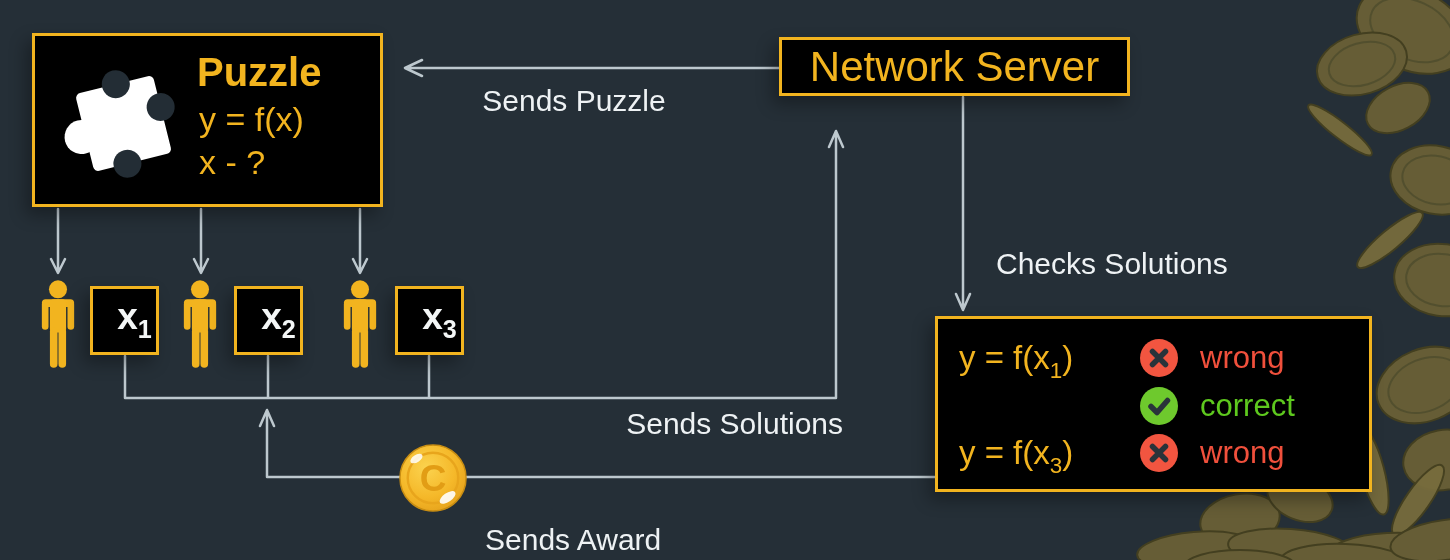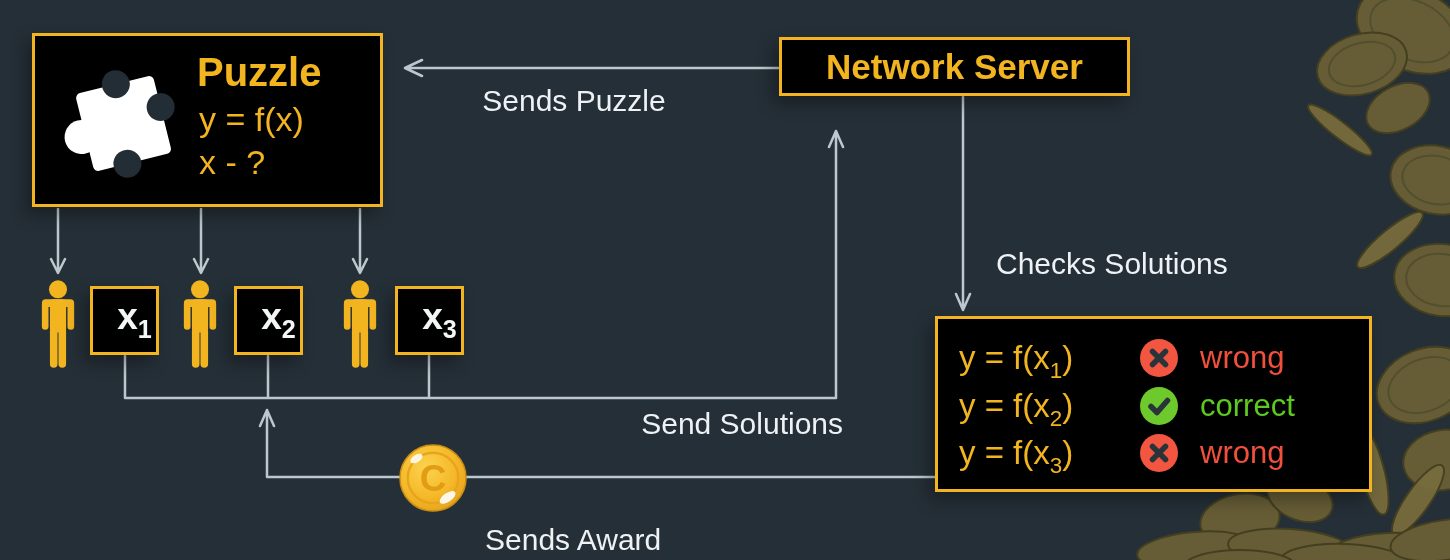--- a/index.html
+++ b/index.html
@@ -20,21 +20,21 @@
   .flow-label { position:absolute; color:#eef2f4; font-size:30px; white-space:nowrap; }
   
   #puzzle-box { left:32px; top:33px; width:351px; height:174px; }
   #puzzle-icon-wrap { position:absolute; left:18px; top:22px; width:128px; height:128px; transform:rotate(-14deg); }
   #puzzle-title { position:absolute; left:162px; top:14px; font-size:40px; font-weight:700; }
   #puzzle-formula { position:absolute; left:164px; top:64px; font-size:34px; }
   #puzzle-unknown { position:absolute; left:164px; top:107px; font-size:34px; }
   
   #server-box { left:779px; top:37px; width:351px; height:59px; }
   #server-title { position:absolute; left:0; top:0; width:100%; height:53px; line-height:53px;
-                  text-align:center; font-size:35px; font-weight:700; }
+                  text-align:center; font-size:42px; font-weight:400; }
   
   .person { position:absolute; top:280px; }
   .miner-box { position:absolute; top:286px; width:69px; height:69px;
                display:flex; align-items:center; justify-content:center; }
   .miner-label { color:#f3f6f6; font-size:37px; font-weight:600; line-height:1;margin-left:20px; }
   .sub { font-size:0.68em; vertical-align:-9px; font-weight:inherit; }
   
   #solutions-box { left:935px; top:316px; width:437px; height:176px; }
   .sol-row { position:absolute; left:0; width:100%; height:42px; }
   .sol-row.r0 { top:18px;padding-left:23px; } .sol-row.r1 { top:66px; } .sol-row.r2 { top:113px; }
@@ -151,21 +151,21 @@
     <div id="puzzle-title" class="gold">Puzzle</div>
     <div id="puzzle-formula" class="gold">y = f(x)</div>
     <div id="puzzle-unknown" class="gold">x - ?</div>
   </div>
 
   <div class="box" id="server-box">
     <div id="server-title" class="gold">Network Server</div>
   </div>
 
   <div class="flow-label" id="label-sends-puzzle">Sends Puzzle</div>
-  <div class="flow-label" id="label-send-solutions">Send Solutions</div>
+  <div class="flow-label" id="label-send-solutions">Sends Solutions</div>
   <div class="flow-label" id="label-checks-solutions">Checks Solutions</div>
   <div class="flow-label" id="label-sends-award">Sends Award</div>
 
   <div class="person" style="left:39px;">
     <svg width="38" height="88" viewBox="0 0 40 92" fill="#f2b41f">
       <circle cx="20" cy="9.5" r="9.5"></circle>
       <rect x="3" y="20" width="34" height="8" rx="4"></rect>
       <rect x="3" y="22" width="7" height="30" rx="3.5"></rect>
       <rect x="30" y="22" width="7" height="30" rx="3.5"></rect>
       <rect x="11.5" y="20" width="17" height="35" rx="4"></rect>
@@ -212,21 +212,20 @@
       <span class="sol-formula gold"><span>y = f(x</span><span class="sub">1</span><span>)</span></span>
       <span class="sol-icon">
         <svg width="38" height="38" viewBox="0 0 38 38">
             <circle cx="19" cy="19" r="19" fill="#f25540"></circle>
             <path d="M12.5 12.5 L25.5 25.5 M25.5 12.5 L12.5 25.5" stroke="#29333a" stroke-width="5.5" stroke-linecap="round" fill="none"></path>
           </svg>
       </span>
       <span class="sol-status status-wrong">wrong</span>
     </div>
     <div class="sol-row r1">
-      <span class="sol-formula gold"><span>y = f(x</span><span class="sub">2</span><span>)</span></span>
       <span class="sol-icon">
         <svg width="38" height="38" viewBox="0 0 38 38">
             <circle cx="19" cy="19" r="19" fill="#6ec92d"></circle>
             <path d="M11 19.5 L17 25.5 L27.5 13.5" stroke="#29333a" stroke-width="5.5" stroke-linecap="round" stroke-linejoin="round" fill="none"></path>
           </svg>
       </span>
       <span class="sol-status status-correct">correct</span>
     </div>
     <div class="sol-row r2">
       <span class="sol-formula gold"><span>y = f(x</span><span class="sub">3</span><span>)</span></span>

